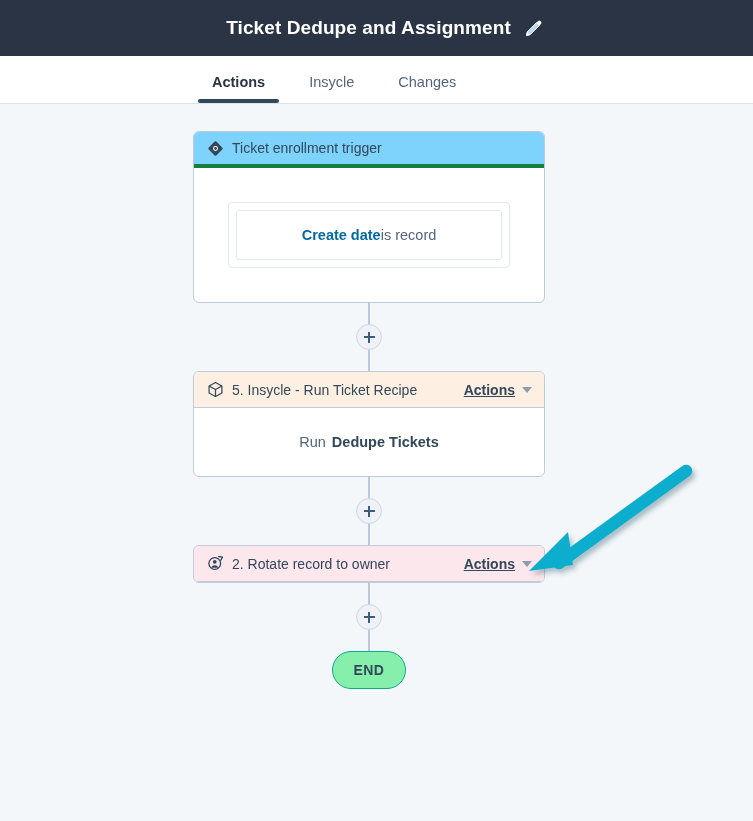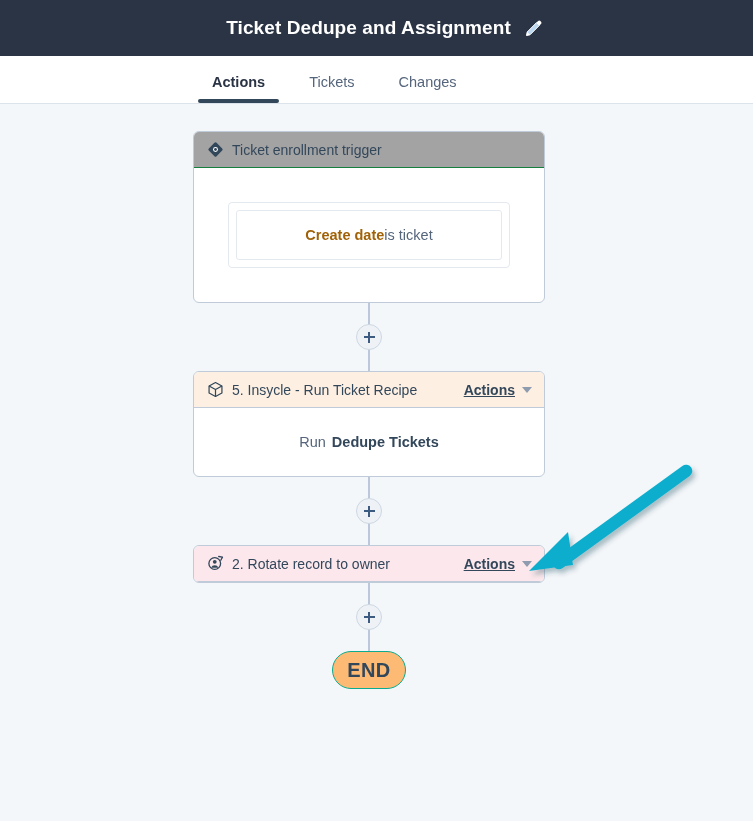--- a/index.html
+++ b/index.html
@@ -107,21 +107,21 @@
     text-overflow: ellipsis;
   }
   .hdr-icon {
     width: 17px;
     height: 17px;
     flex: 0 0 17px;
     display: block;
   }
 
   
-  .trigger-header { background: #a3a3a3; border-bottom: 1px solid #15803d; }
+  .trigger-header { background: #7dd3fc; border-bottom: 4px solid #15803d; }
   
   .cream-header   { background: #fdf0e3; border-bottom: 1px solid #bfcbd9; }
   
   .pink-header    { background: #fce8ec; border-bottom: 1px solid #bfcbd9; }
 
   .actions-link {
     display: flex;
     align-items: center;
     gap: 7px;
     cursor: pointer;
@@ -149,21 +149,21 @@
   .filter-inner {
     border: 1px solid #e3e9ef;
     border-radius: 3px;
     height: 50px;
     display: flex;
     align-items: center;
     justify-content: center;
     font-size: 14.5px;
     color: #55657c;
   }
-  .filter-inner b { color: #a16207; }
+  .filter-inner b { color: #0369a1; }
 
   
   .action-body {
     height: 68px;
     display: flex;
     align-items: center;
     justify-content: center;
     font-size: 14.5px;
     color: #55657c;
     gap: 6px;
@@ -208,26 +208,26 @@
 
   
   .end-wrap {
     display: flex;
     justify-content: center;
   }
   .end-pill {
     width: 74px;
     height: 38px;
     border-radius: 19px;
-    background: #fdba74;
+    background: #86efac;
     border: 1.5px solid #0cab8e;
     display: flex;
     align-items: center;
     justify-content: center;
-    font-size: 20px;
+    font-size: 14px;
     font-weight: bold;
     color: #33475b;
     letter-spacing: 0.4px;
   }
 
   
   .annotation-arrow {
     position: absolute;
     left: 515px;
     top: 355px;
@@ -243,42 +243,42 @@
   <span class="titlebar-title">Ticket Dedupe and Assignment</span>
   <svg class="edit-pencil" viewBox="0 0 18 18">
     <path d="M2.2 13.0 L11.6 3.6 L14.4 6.4 L5.0 15.8 L1.5 16.5 Z" fill="#bcd7f0" stroke="#ffffff" stroke-width="1"></path>
     <path d="M11.6 3.6 L13.1 2.1 a1.6 1.6 0 0 1 2.3 0 l0.6 0.6 a1.6 1.6 0 0 1 0 2.3 L14.4 6.4 Z" fill="#ffffff"></path>
     <path d="M2.2 13.0 L5.0 15.8 L1.5 16.5 Z" fill="#ffffff"></path>
   </svg>
 </div>
 
 <div class="tabbar">
   <div class="tab active">Actions</div>
-  <div class="tab">Tickets</div>
+  <div class="tab">Insycle</div>
   <div class="tab">Changes</div>
 </div>
 
 <div class="canvas">
 
   <div class="flow">
 
     <div class="card">
       <div class="card-header trigger-header">
         <svg class="hdr-icon" viewBox="0 0 18 18">
           <rect x="3.2" y="3.2" width="11.6" height="11.6" rx="1.6" transform="rotate(45 9 9)" fill="#33475b"></rect>
           <circle cx="9" cy="9" r="2.6" fill="#ffffff"></circle>
           <circle cx="9" cy="9" r="1.5" fill="#33475b"></circle>
         </svg>
         <span class="hdr-title">Ticket enrollment trigger</span>
       </div>
       <div class="trigger-body">
         <div class="filter-outer">
           <div class="filter-inner">
             <b>Create date</b>
-              <span> is ticket</span>
+              <span> is record</span>
           </div>
         </div>
       </div>
     </div>
 
     <div class="connector">
       <div class="line"></div>
       <div class="plus-btn"></div>
     </div>
 

